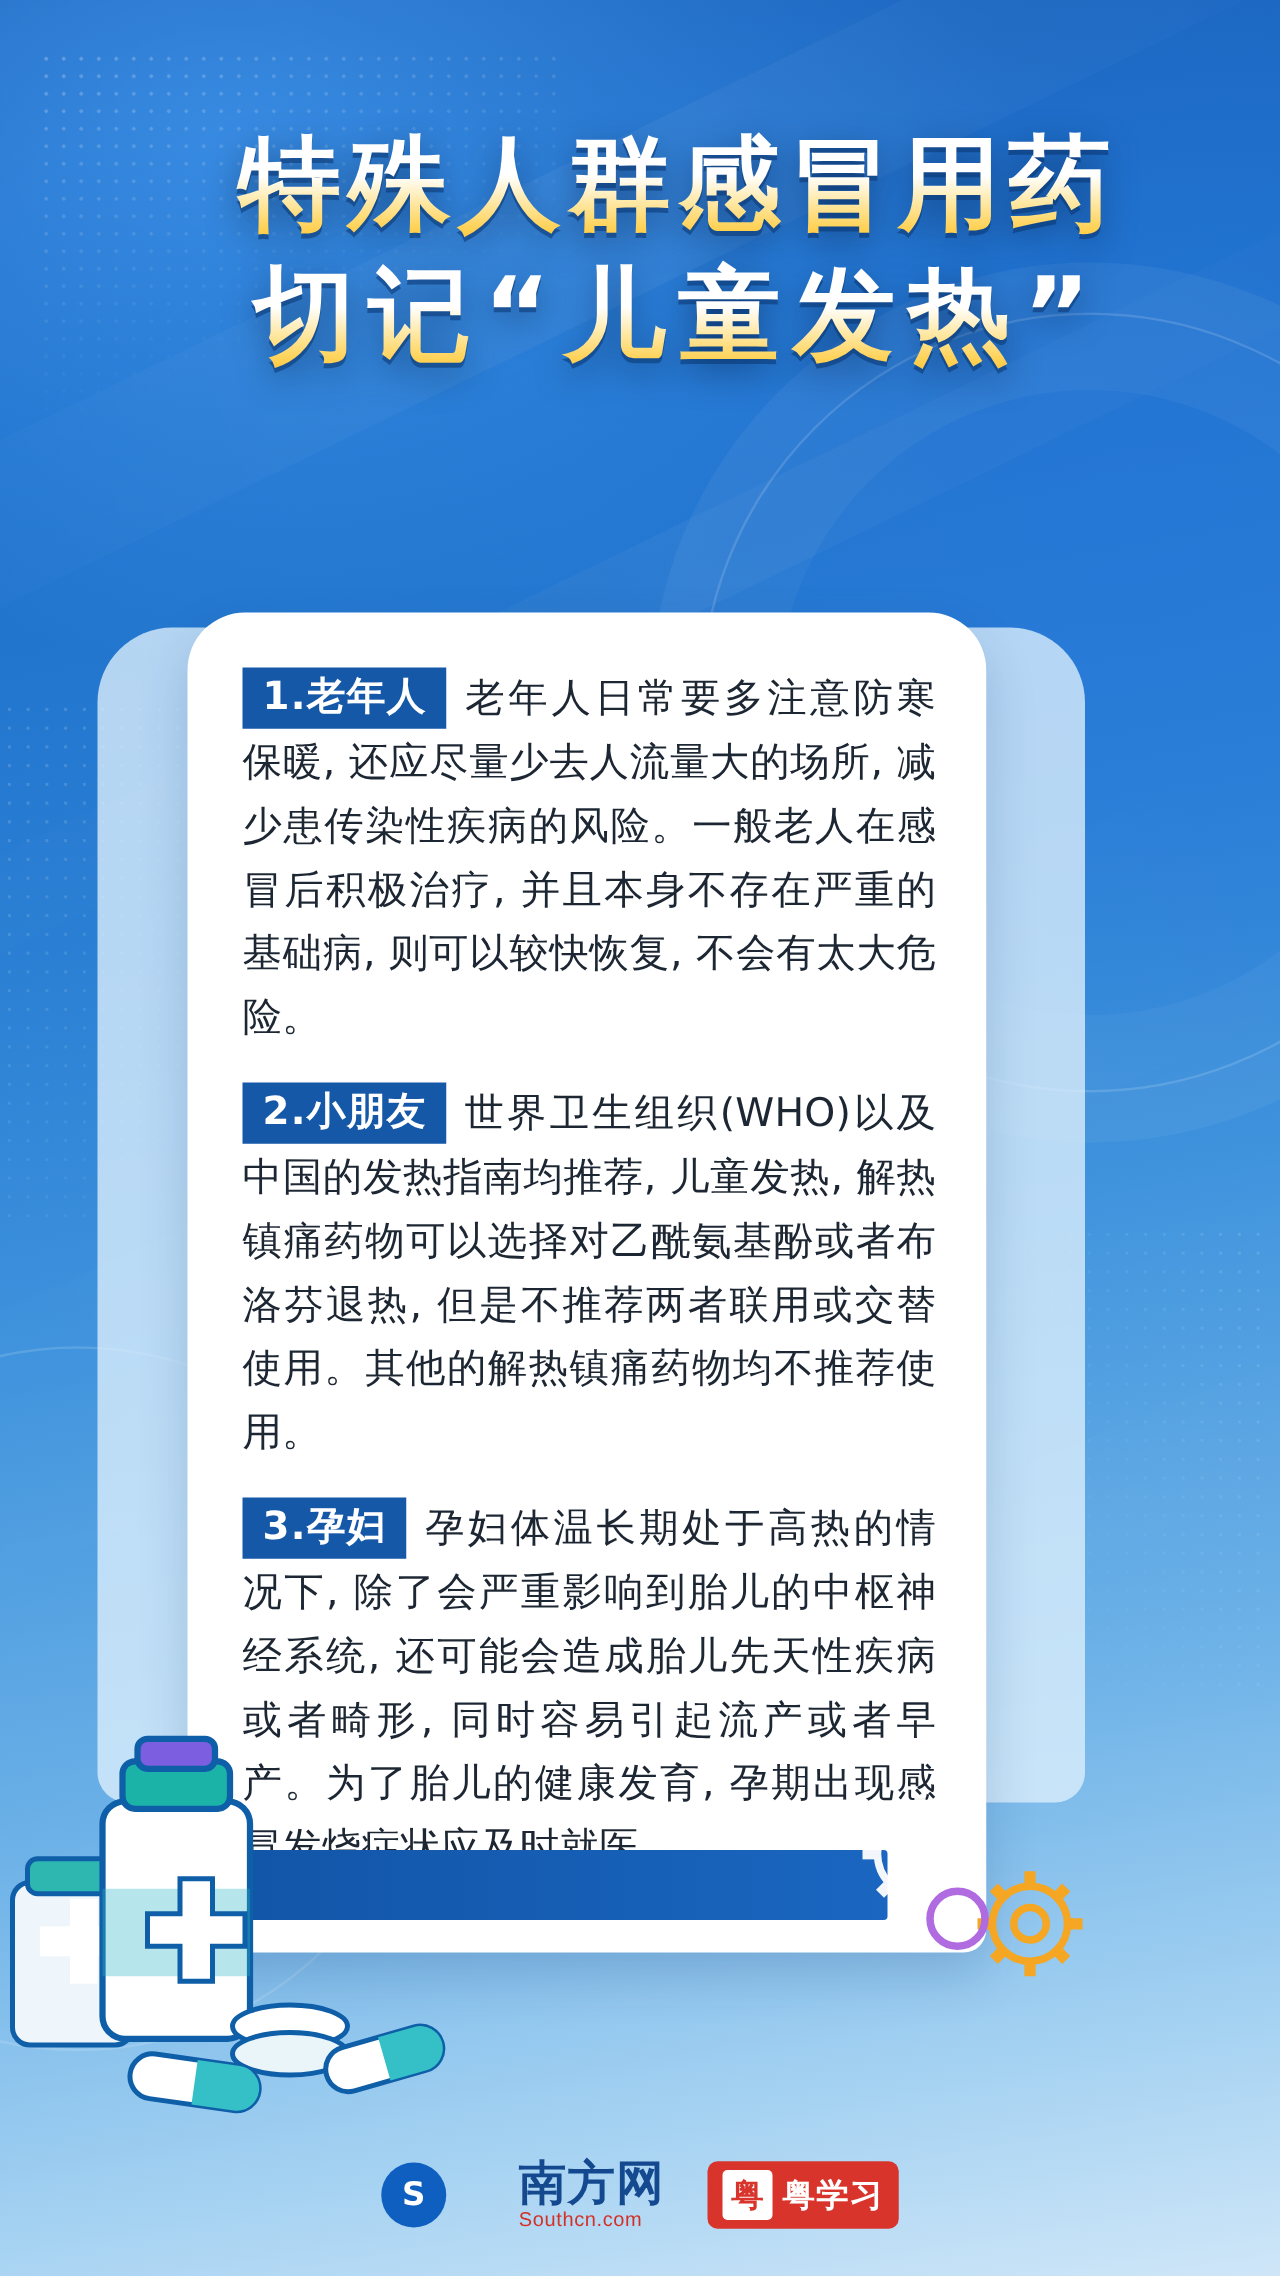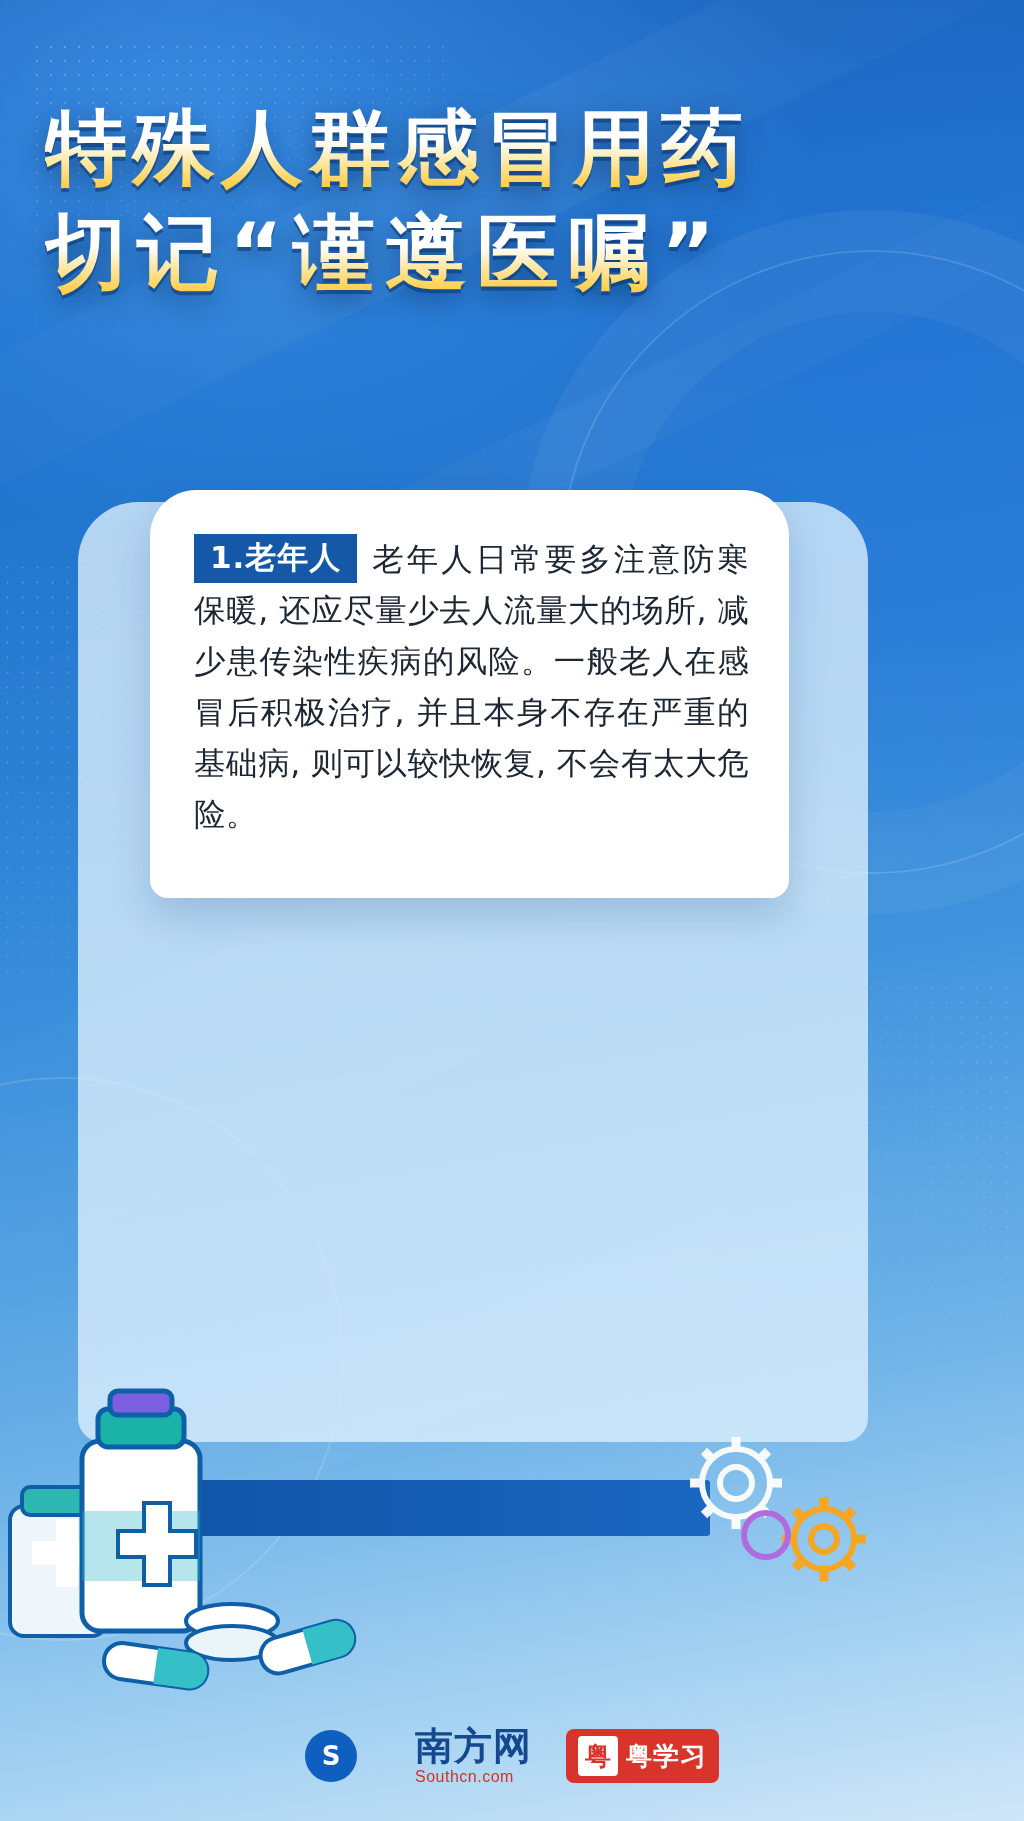--- a/index.html
+++ b/index.html
@@ -83,22 +83,22 @@
     width: 560px; height: 560px;
     border-radius: 50%;
     border: 2px solid rgba(255,255,255,0.14);
     pointer-events: none;
   }
 
   
   .title-wrap {
     position: absolute;
     top: 96px;
-    left: 0; right: 0;
-    text-align: left;
+    left: 16px; right: 0;
+    text-align: center;
     z-index: 6;
     padding-left: 45px;
   }
   .title-line {
     font-family: "DejaVu Sans", "Liberation Sans", sans-serif;
     font-weight: 700;
     font-size: 82px;
     letter-spacing: 6px;
     line-height: 1.28;
     background: linear-gradient(180deg, #ffffff 0%, #ffffff 42%, #ffe9a8 62%, #ffd257 82%, #f6bd2c 100%);
@@ -253,31 +253,37 @@
   <div class="streak s3"></div>
   <div class="streak s4"></div>
   <div class="dots"></div>
   <div class="dots2"></div>
   <div class="dots3"></div>
   <div class="arcs"></div>
   <div class="arcs2"></div>
 
   <div class="title-wrap">
     <div class="title-line l1">特殊人群感冒用药</div>
-    <div class="title-line l2">切记“谨遵医嘱”</div>
+    <div class="title-line l2">切记“儿童发热”</div>
   </div>
 
   <div class="card-shadow"></div>
   <div class="card">
 
     <p class="para">
       <span class="tag">1.老年人</span><span>老年人日常要多注意防寒保暖, 还应尽量少去人流量大的场所, 减少患传染性疾病的风险。一般老人在感冒后积极治疗, 并且本身不存在严重的基础病, 则可以较快恢复, 不会有太大危险。</span>
     </p>
 
-
+    <p class="para">
+      <span class="tag">2.小朋友</span><span>世界卫生组织(WHO)以及中国的发热指南均推荐, 儿童发热, 解热镇痛药物可以选择对乙酰氨基酚或者布洛芬退热, 但是不推荐两者联用或交替使用。其他的解热镇痛药物均不推荐使用。</span>
+    </p>
+
+    <p class="para">
+      <span class="tag">3.孕妇</span><span>孕妇体温长期处于高热的情况下, 除了会严重影响到胎儿的中枢神经系统, 还可能会造成胎儿先天性疾病或者畸形, 同时容易引起流产或者早产。为了胎儿的健康发育, 孕期出现感冒发烧症状应及时就医。</span>
+    </p>
 
   </div>
 
   <div class="bottom-bar"></div>
 
   <svg class="illus" viewBox="0 0 400 420">
 
     <g>
       <rect x="10" y="215" width="96" height="130" rx="14" fill="#eef6fb" stroke="#0f5fa8" stroke-width="4"></rect>
       <rect x="22" y="196" width="72" height="28" rx="8" fill="#2db7b0" stroke="#0f5fa8" stroke-width="4"></rect>

